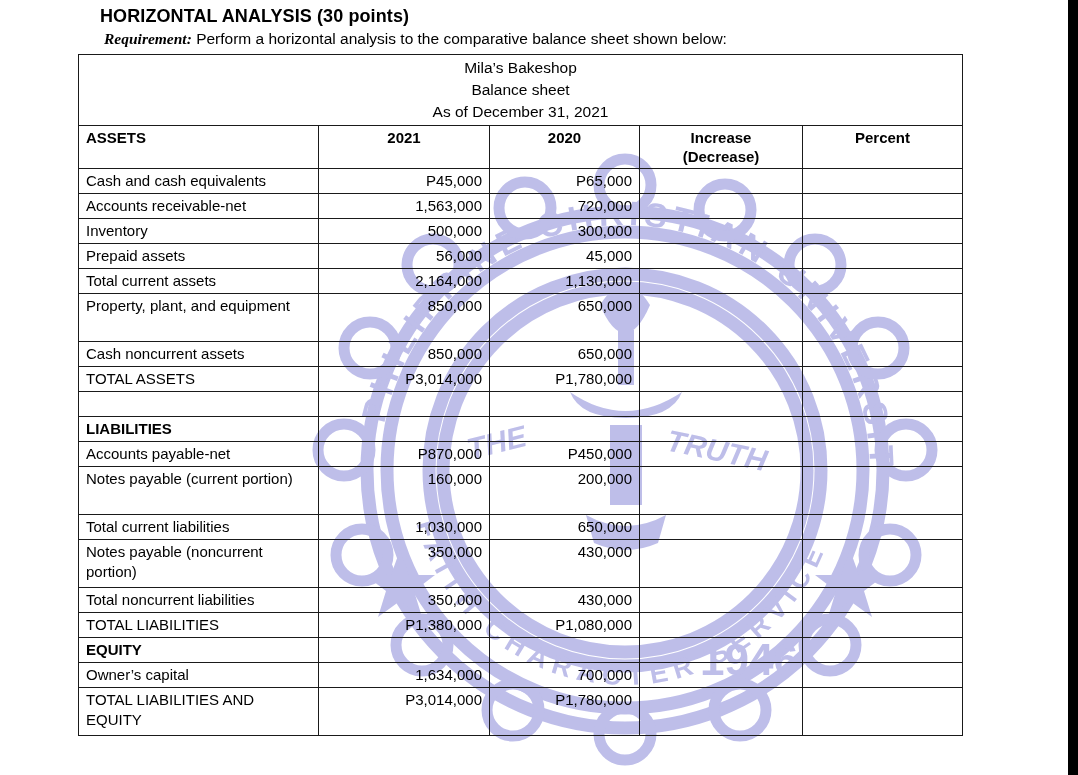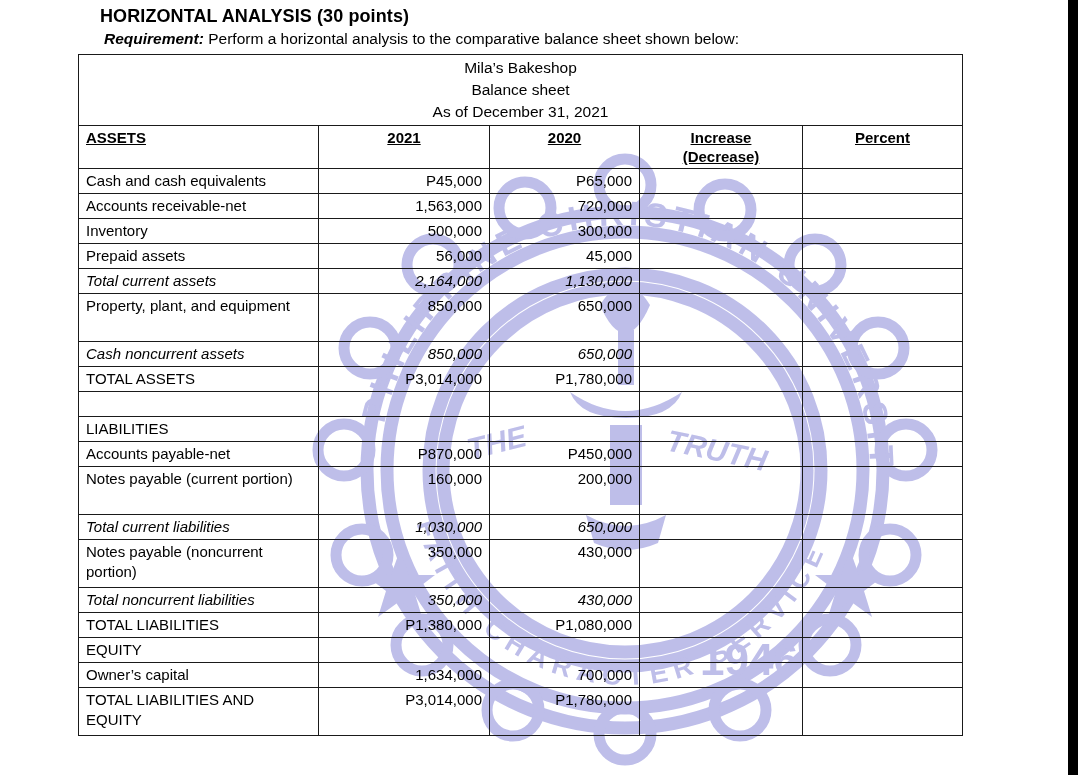--- a/index.html
+++ b/index.html
@@ -47,20 +47,21 @@
     font-weight: bold;
     letter-spacing: .1px;
   }
   .head-line2 {
     margin: 0 0 5px 104px;
     font-size: 15.5px;
   }
   .head-line2 .req {
     font-weight: bold;
     font-style: italic;
+    font-family: Liberation Serif, serif;
   }
 
   
   table.bs {
     position: absolute;
     left: 78px;
     top: 54px;
     width: 884px;
     border-collapse: collapse;
     table-layout: fixed;
@@ -88,28 +89,27 @@
     padding: 8px 0 4px 0;
     height: 70px;
   }
   .title-cell div { line-height: 1.42; font-size: 15.5px; }
 
   .hdr td {
     font-weight: bold;
     text-align: center;
     height: 50px;
     padding-top: 5px;
-    text-decoration: underline;
   }
   .hdr td.lbl { text-align: left; }
 
   .num { text-align: right; }
   .bold { font-weight: normal; }
-  .ital { font-style: italic; }
-  .section { font-weight: normal; }
+  .ital { }
+  .section { font-weight: bold; }
 
   .spacer td { height: 20px; }
   .thick-top td { border-top: 3px solid #111111; }
   .tbl-bottom td { border-bottom: 3px solid #111111; }
 </style>
 </head>
 <body>
 
 <div class="edge-bar"></div>
 

